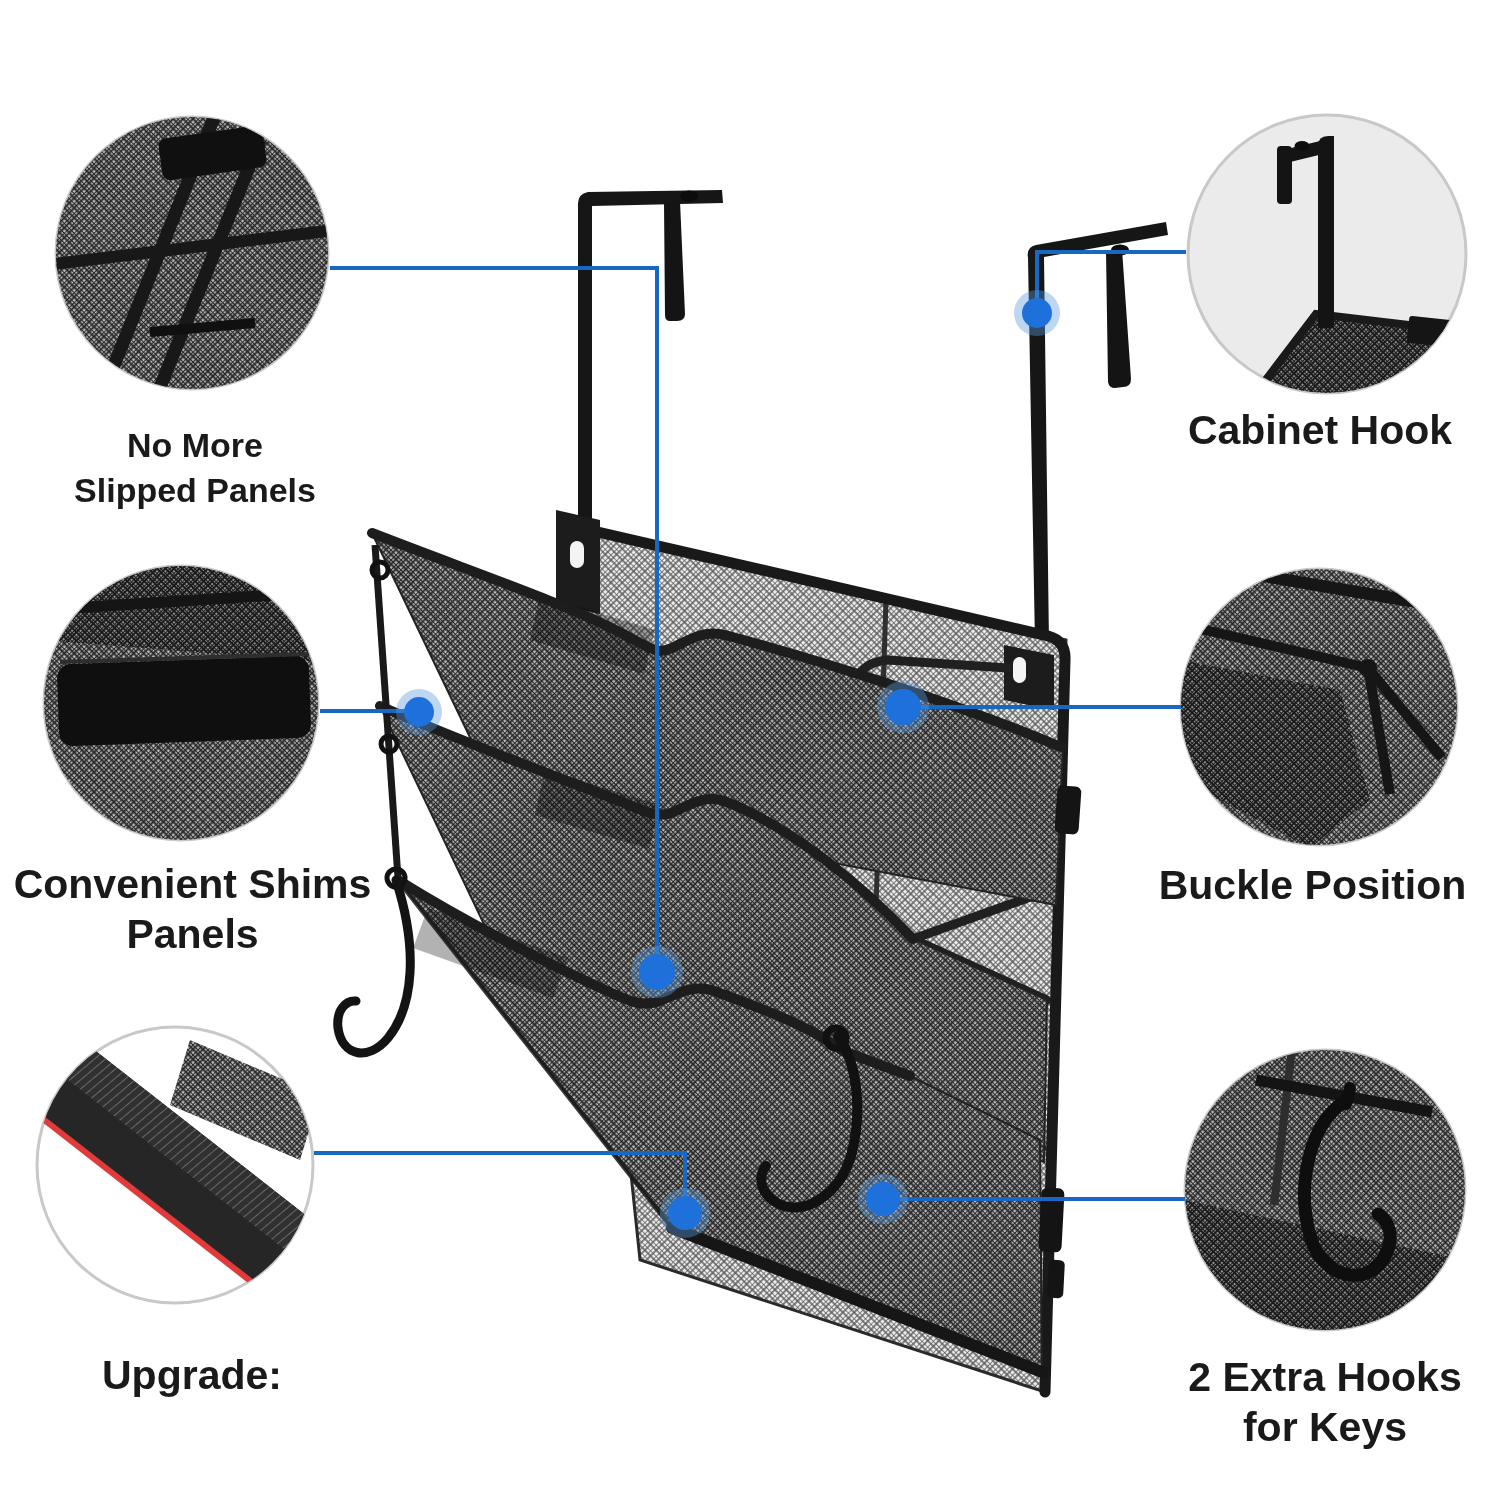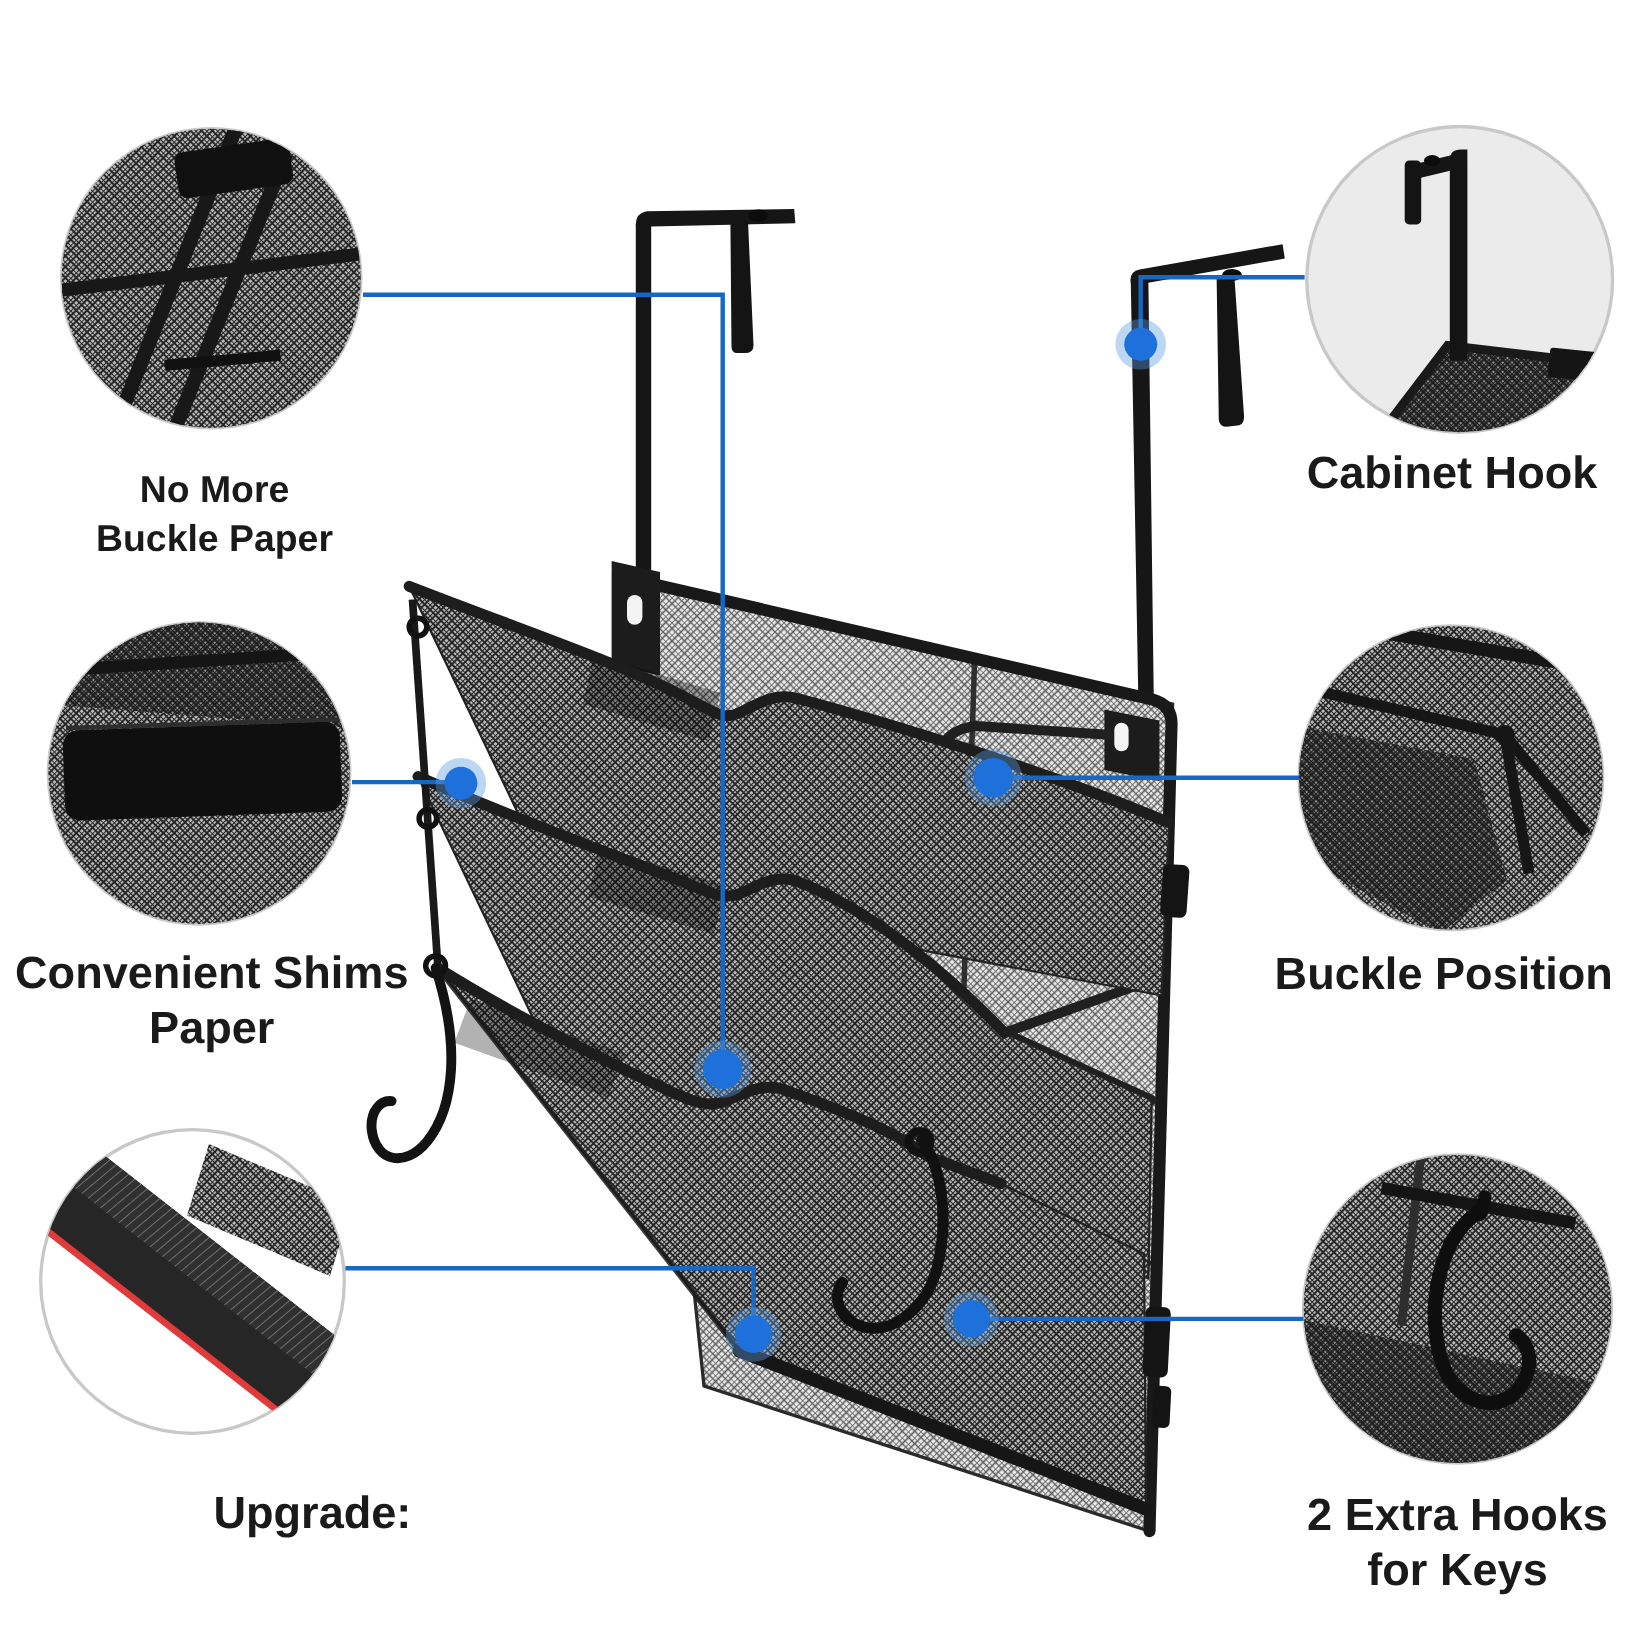--- a/index.html
+++ b/index.html
@@ -249,29 +249,29 @@
     </g>
     <g>
       <circle cx="883" cy="1199" r="25" fill="#5a9be0" opacity="0.4"></circle>
           <circle cx="883" cy="1199" r="17" fill="#1e71da"></circle>
     </g>
   </g>
 </svg>
 
   <div class="feature-label fl-34" style="left:15px;top:411px;width:360px;">
     <div class="l1">No More</div>
-    <div class="l2">Buckle Paper</div>
+    <div class="l2">Slipped Panels</div>
   </div>
 
   <div class="feature-label fl-40" style="left:0px;top:859px;width:385px;">
     <div class="l1">Convenient Shims</div>
-    <div class="l2">Paper</div>
-  </div>
-
-  <div class="feature-label fl-40" style="left:10px;top:1350px;width:364px;text-align:right;">
+    <div class="l2">Panels</div>
+  </div>
+
+  <div class="feature-label fl-40" style="left:10px;top:1350px;width:364px;">
     <div class="l1">Upgrade:</div>
   </div>
 
   <div class="feature-label fl-40" style="left:1140px;top:405px;width:360px;">
     <div class="l1">Cabinet Hook</div>
     <div class="l2"></div>
   </div>
 
   <div class="feature-label fl-40" style="left:1125px;top:860px;width:375px;">
     <div class="l1">Buckle Position</div>

